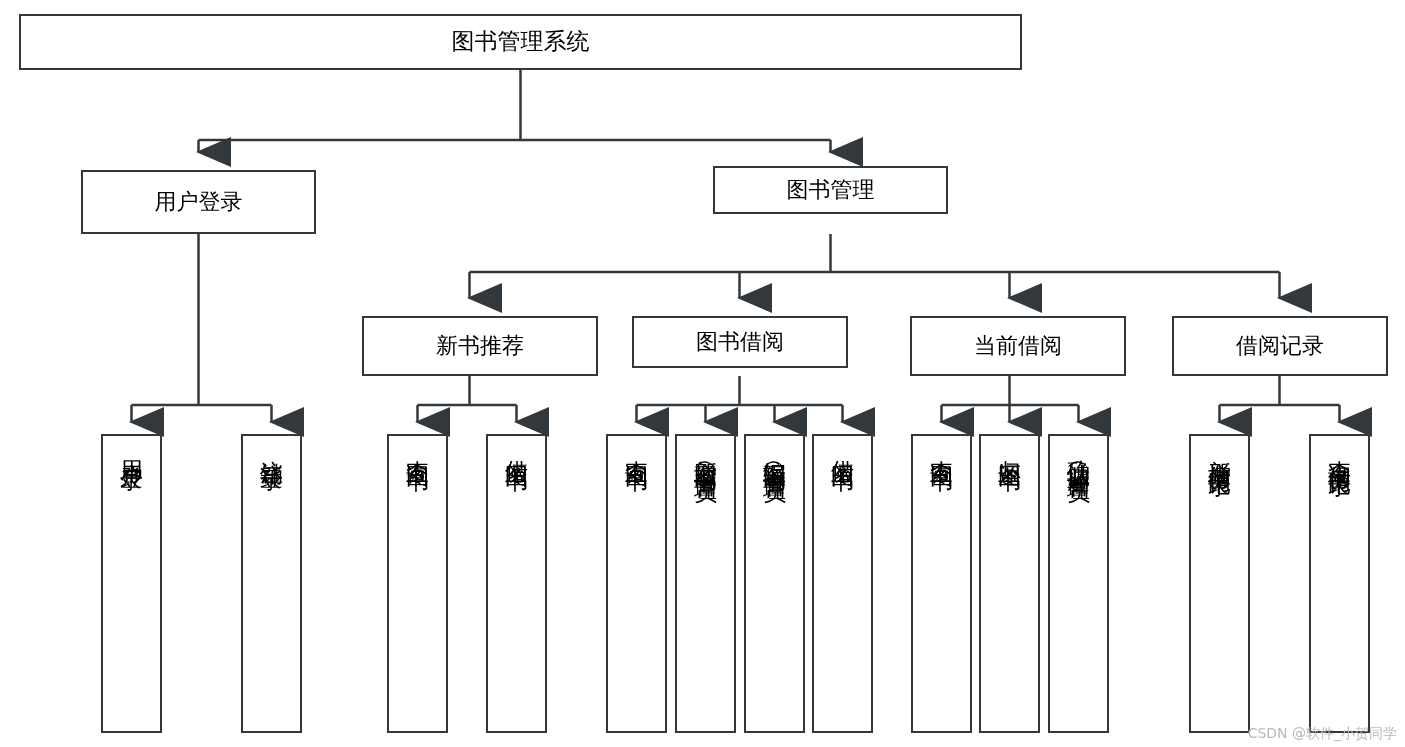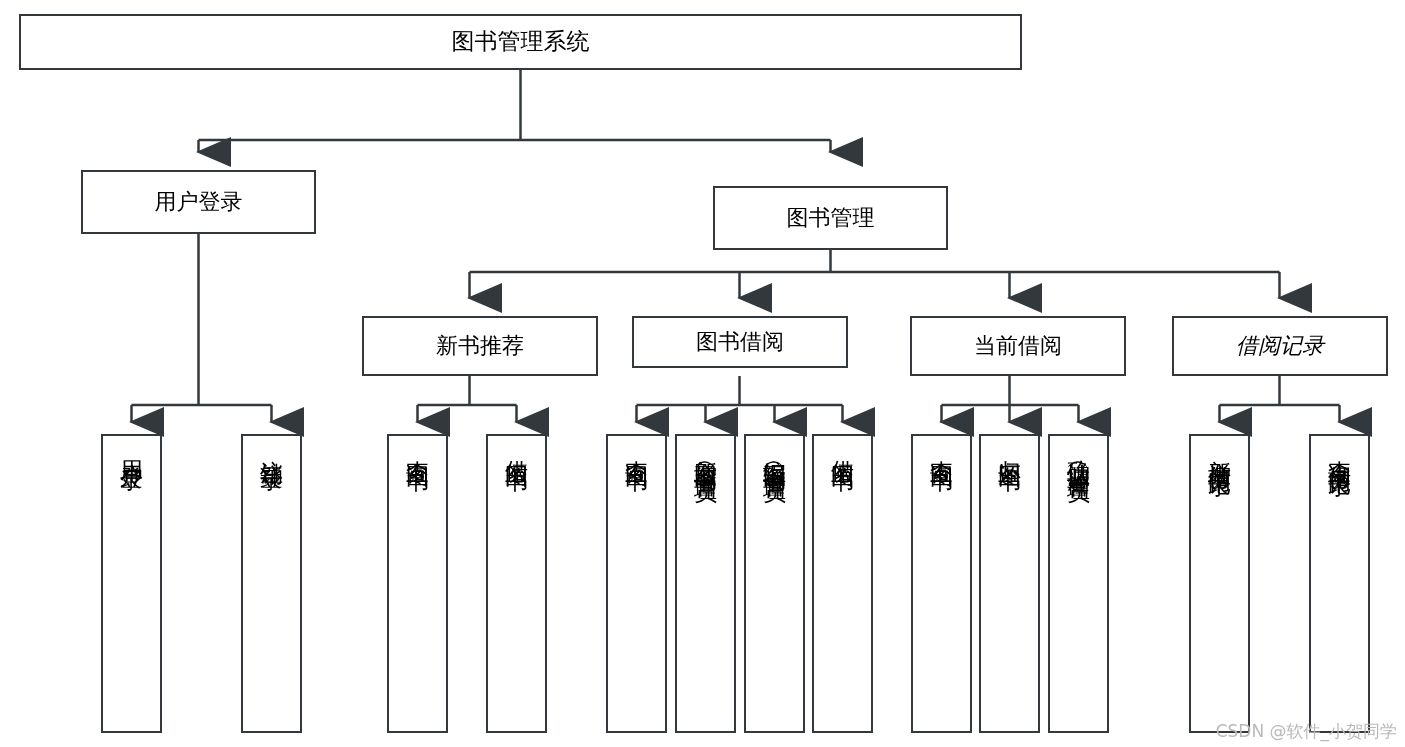--- a/index.html
+++ b/index.html
@@ -57,21 +57,21 @@
     text-orientation: upright;
     font-size: 23px;
     letter-spacing: 3px;
     line-height: 1;
     white-space: pre;
   }
   .watermark {
     position: absolute;
     right: 8px;
     bottom: 4px;
-    font-size: 17px;
+    font-size: 14px;
     color: #b9b9b9;
     white-space: nowrap;
     font-family: "DejaVu Sans", "Liberation Sans", sans-serif;
   }
 </style>
 </head>
 <body>
 
 <div id="canvas">
 
@@ -126,37 +126,37 @@
   </svg>
 
   <div class="node root horiz" style="left:19px; top:14px; width:1003px; height:56px;">
     <span class="lbl">图书管理系统</span>
   </div>
 
   <div class="node horiz" style="left:81px; top:170px; width:235px; height:64px;">
     <span class="lbl">用户登录</span>
   </div>
 
-  <div class="node horiz" style="left:713px; top:186px; width:235px; height:64px;">
+  <div class="node horiz" style="left:713px; top:166px; width:235px; height:48px;">
     <span class="lbl">图书管理</span>
   </div>
 
   <div class="node horiz" style="left:362px; top:316px; width:236px; height:60px;">
     <span class="lbl">新书推荐</span>
   </div>
 
   <div class="node horiz" style="left:632px; top:316px; width:216px; height:52px;">
     <span class="lbl">图书借阅</span>
   </div>
 
   <div class="node horiz" style="left:902px; top:316px; width:216px; height:60px;margin-left:8px;">
     <span class="lbl">当前借阅</span>
   </div>
 
-  <div class="node horiz" style="left:1172px; top:316px; width:216px; height:60px;font-style:italic;">
+  <div class="node horiz" style="left:1172px; top:316px; width:216px; height:60px;">
     <span class="lbl">借阅记录</span>
   </div>
 
   <div class="node vert" style="left:101px; top:434px; width:61px; height:299px;">
     <span class="lbl">用户登录</span>
   </div>
   <div class="node vert" style="left:241px; top:434px; width:61px; height:299px;">
     <span class="lbl">注销登录</span>
   </div>
 

